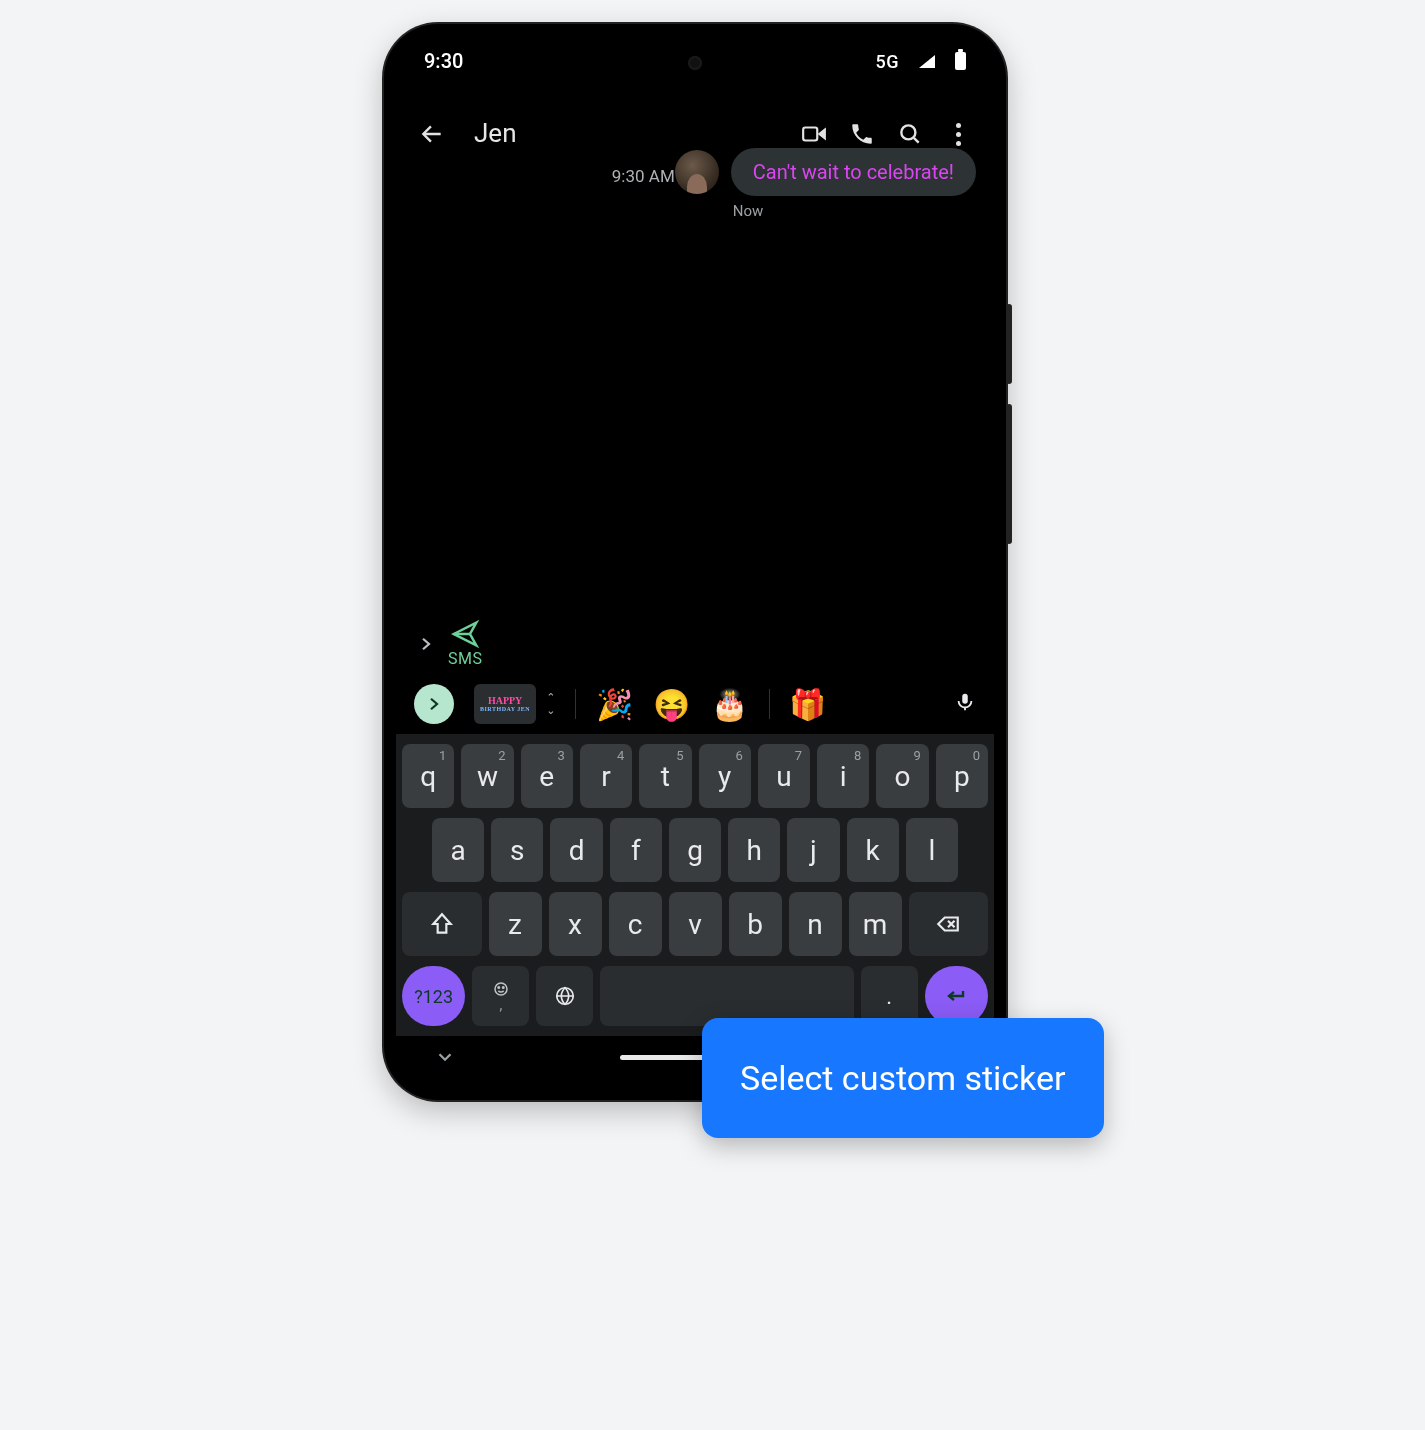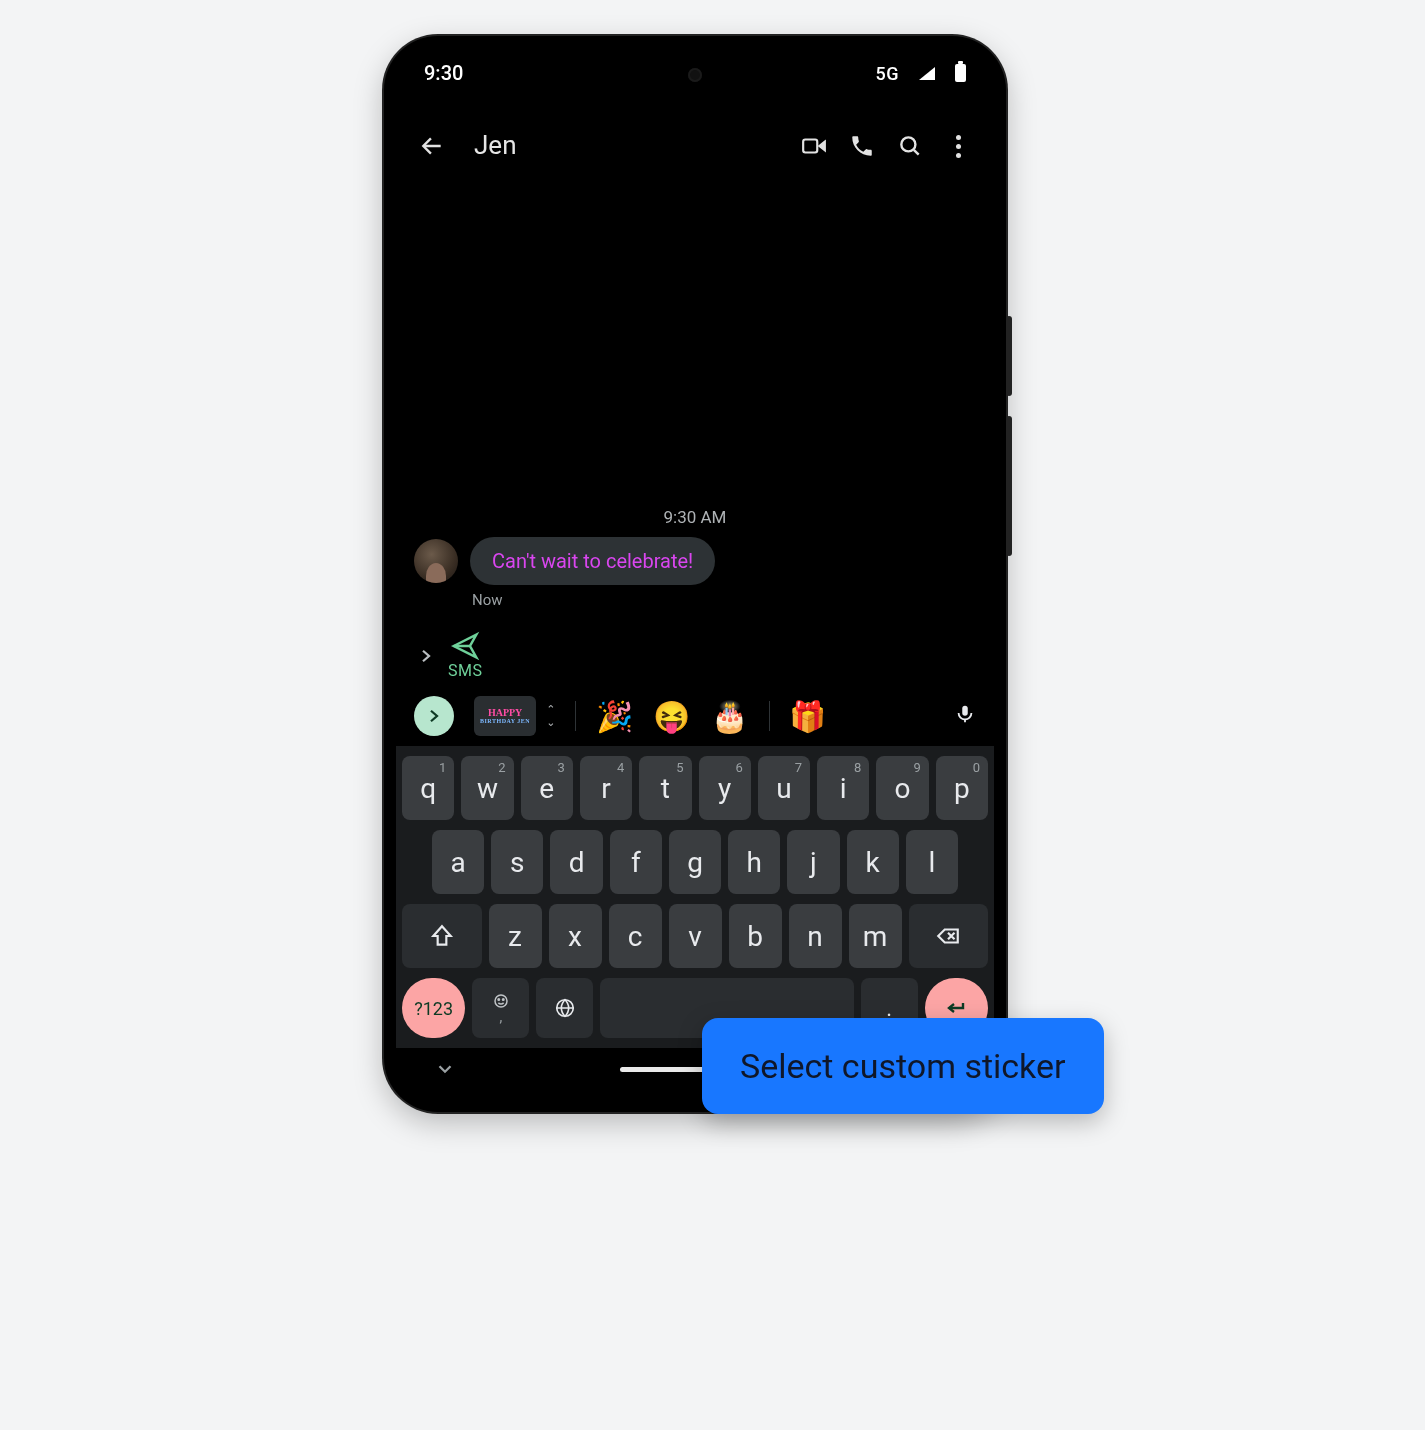--- a/index.html
+++ b/index.html
@@ -7,21 +7,21 @@
     width: 1425px;
     height: 1430px;
     background: #f3f4f5;
     font-family: -apple-system, Roboto, "Segoe UI", Arial, sans-serif;
     position: relative;
     overflow: hidden;
   }
   .phone-frame {
     position: absolute;
     left: 384px;
-    top: 36px;
+    top: 24px;
     width: 622px;
     height: 1076px;
     background: #000;
     border-radius: 54px;
     padding: 12px;
     box-shadow: 0 0 0 2px #222, 0 10px 30px rgba(0,0,0,.25);
   }
   .phone-side-btn {
     position: absolute;
     right: -6px;
@@ -75,21 +75,21 @@
   }
   .app-bar .title { font-size: 26px; flex: 1; margin-left: 8px; color: #e6e6e6; }
   .icon-btn { width: 28px; height: 28px; display:flex; align-items:center; justify-content:center; color:#e2e2e2; }
   .icon-btn svg { width: 26px; height: 26px; }
   .more-dots { display:flex; flex-direction:column; gap:4px; align-items:center; justify-content:center;}
   .more-dots i { width:5px; height:5px; background:#e2e2e2; border-radius:50%; display:block;}
   
   .conv {
     flex: 1;
     display: flex;
-    flex-direction: column;
+    flex-direction: row;
     justify-content: flex-end;
     padding: 0 18px 12px;
     color: #fff;
   }
   .timestamp {
     text-align: center;
     color: #aeb2b5;
     font-size: 17px;
     margin: 18px 0 10px;
   }
@@ -189,40 +189,40 @@
     font-size:28px;
     position:relative;
   }
   .key .sup { position:absolute; top:4px; right:8px; font-size:13px; color:#9aa0a3;}
   .krow.r2 { padding: 0 30px; }
   .key.wide { flex: 1.5; }
   .key.fn { background:#2a2d30; }
   .key.shift svg { width:26px; height:26px; }
   .key.space { flex: 4; }
   .key.round { border-radius: 32px; }
-  .key.accent { background:#fca5a5; color:#0d3a24; }
+  .key.accent { background:#8b5cf6; color:#0d3a24; }
   .key.small-label { font-size:18px; }
   .key.sym-label { font-size:22px; }
   .krow.r4 .key { height:60px; }
   
   .nav-bar {
     height: 52px;
     display:flex; align-items:center; justify-content:space-between;
     padding: 0 38px 6px;
     color:#9aa0a3;
   }
   .nav-center { width:150px; height:5px; background:#eaeaea; border-radius:3px; margin-bottom:4px;}
   .nav-bar svg{width:22px;height:22px;}
   
   .callout {
     position:absolute;
     background:#1877ff;
-    color:#0f172a;
+    color:#ffffff;
     font-size:34px;
-    padding: 28px 38px;
+    padding: 40px 38px;
     border-radius:16px;
     box-shadow: 0 8px 24px rgba(0,0,0,.25);
     white-space:nowrap;
   }
 </style>
 </head>
 <body>
 
 <div class="phone-frame">
   <div class="phone-side-btn" style="top:280px;height:80px;"></div>

